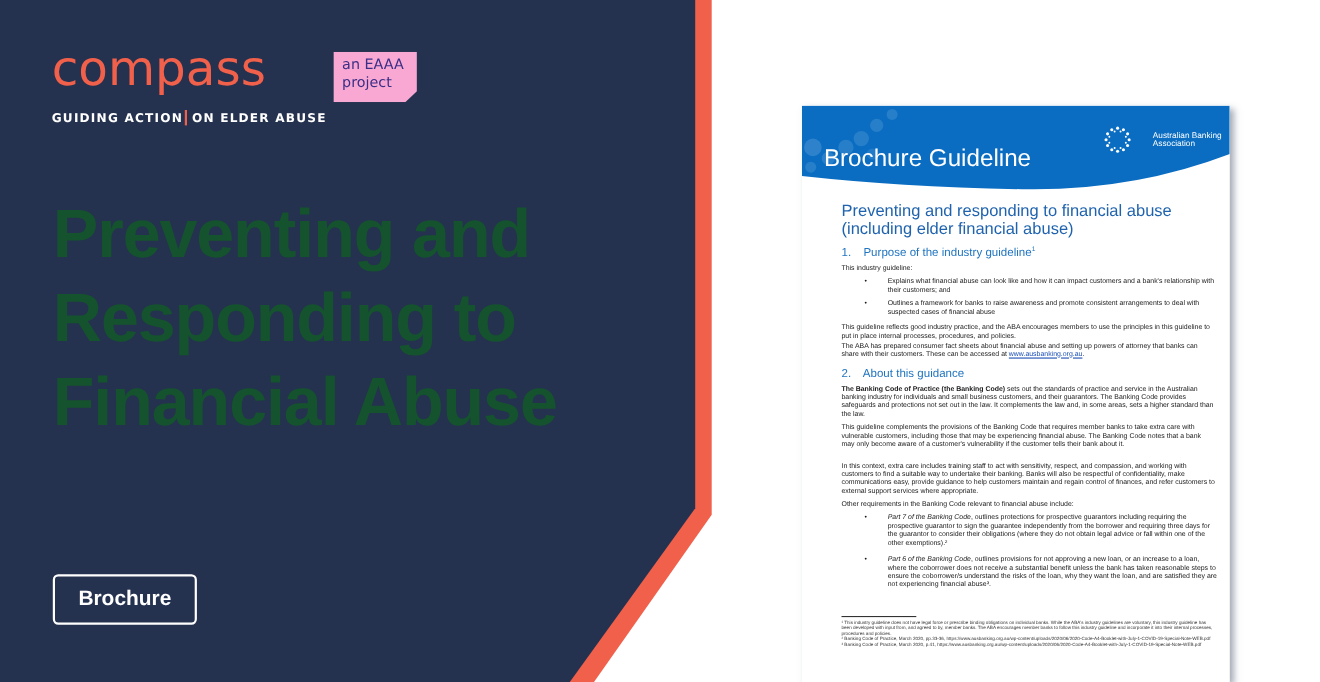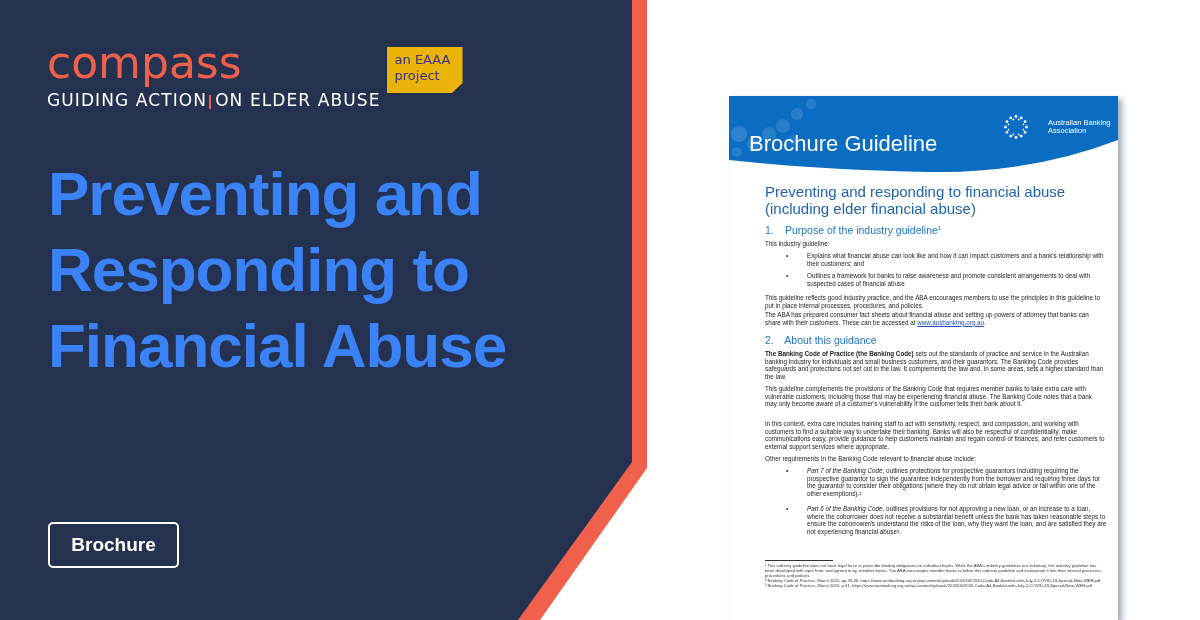--- a/index.html
+++ b/index.html
@@ -5,26 +5,26 @@
     * { box-sizing: border-box; margin: 0; padding: 0; }
     html, body { width: 1200px; height: 620px; overflow: hidden; background: #ffffff; }
     body { position: relative; font-family: "Liberation Sans", sans-serif; }
 
     .bg-svg { position: absolute; left: 0; top: 0; width: 1200px; height: 620px; }
 
     
     .logo { position: absolute; left: 47px; top: 44px; display: flex; align-items: flex-start; }
     .logo-main { display: flex; flex-direction: column; }
     .logo-word { color: #f0604a; font-family: "DejaVu Sans", sans-serif; font-size: 44px; font-weight: 400; line-height: 38px; letter-spacing: 0px; }
-    .logo-tag { color: #ffffff; font-family: "DejaVu Sans", sans-serif; font-size: 17px; font-weight: 400; letter-spacing: 1.1px; margin-top: 8px; white-space: nowrap; }
+    .logo-tag { color: #ffffff; font-family: "DejaVu Sans", sans-serif; font-size: 11px; font-weight: 700; letter-spacing: 1.1px; margin-top: 18px; white-space: nowrap; }
     .logo-tag .sep { display: inline-block; width: 2px; height: 14px; background: #f0604a; vertical-align: -3px; margin: 0 4px 0 2px; }
-    .logo-badge { margin-left: 6px; margin-top: 3px; background: #eab308; width: 76px; height: 46px; padding: 5px 8px; color: #3a2f86; font-family: "DejaVu Sans", sans-serif; font-size: 13px; line-height: 16px; clip-path: polygon(0 0, 100% 0, 100% 78%, 86% 100%, 0 100%); }
+    .logo-badge { margin-left: 6px; margin-top: 3px; background: #f9a8d4; width: 76px; height: 46px; padding: 5px 8px; color: #3a2f86; font-family: "DejaVu Sans", sans-serif; font-size: 13px; line-height: 16px; clip-path: polygon(0 0, 100% 0, 100% 78%, 86% 100%, 0 100%); }
 
     
-    .headline { position: absolute; left: 48px; top: 156px; color: #3b82f6; font-family: "Liberation Sans", sans-serif; font-weight: 700; font-size: 62px; line-height: 76px; letter-spacing: -1px; width: 560px; }
+    .headline { position: absolute; left: 48px; top: 176px; color: #14532d; font-family: "Liberation Sans", sans-serif; font-weight: 700; font-size: 62px; line-height: 76px; letter-spacing: -1px; width: 560px; }
 
     
     .tag-button { position: absolute; left: 48px; top: 522px; width: 131px; height: 46px; border: 2px solid #ffffff; border-radius: 5px; color: #ffffff; font-family: "Liberation Sans", sans-serif; font-weight: 700; font-size: 19px; display: flex; align-items: center; justify-content: center; }
 
     
     .doc { position: absolute; left: 729px; top: 96px; width: 389px; height: 524px; background: #ffffff; box-shadow: 4px 3px 6px rgba(90,100,120,0.55); overflow: hidden; }
     .doc-header { position: absolute; left: 0; top: 0; width: 389px; height: 90px; }
     .doc-header-title { position: absolute; left: 20px; top: 35px; color: #ffffff; font-family: "Liberation Sans", sans-serif; font-size: 22px; }
     .aba-logo { position: absolute; left: 274px; top: 18px; display: flex; align-items: center; gap: 15px; }
     .aba-ring { width: 26px; height: 26px; }

